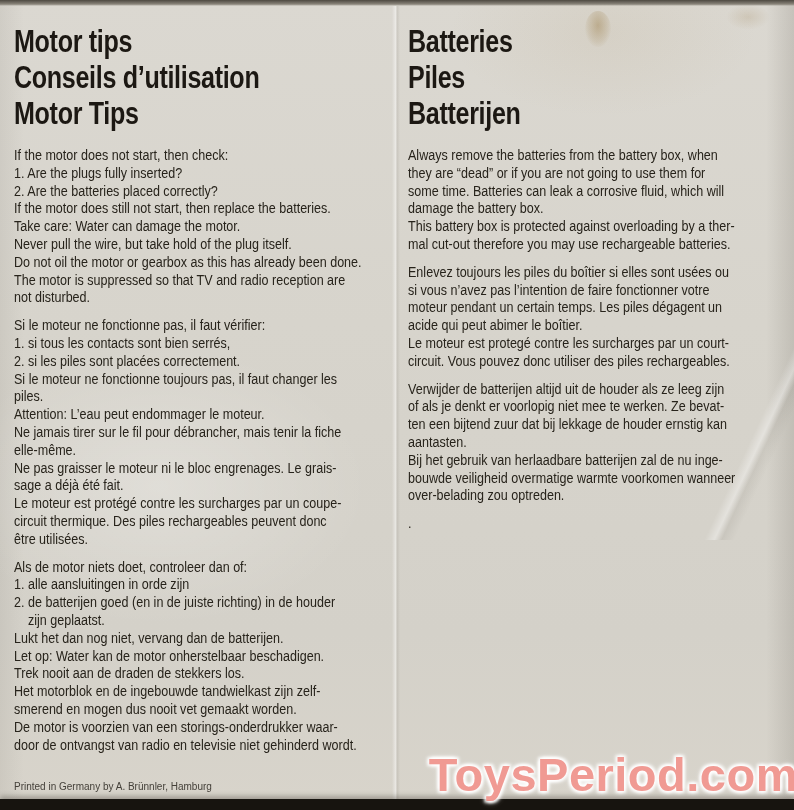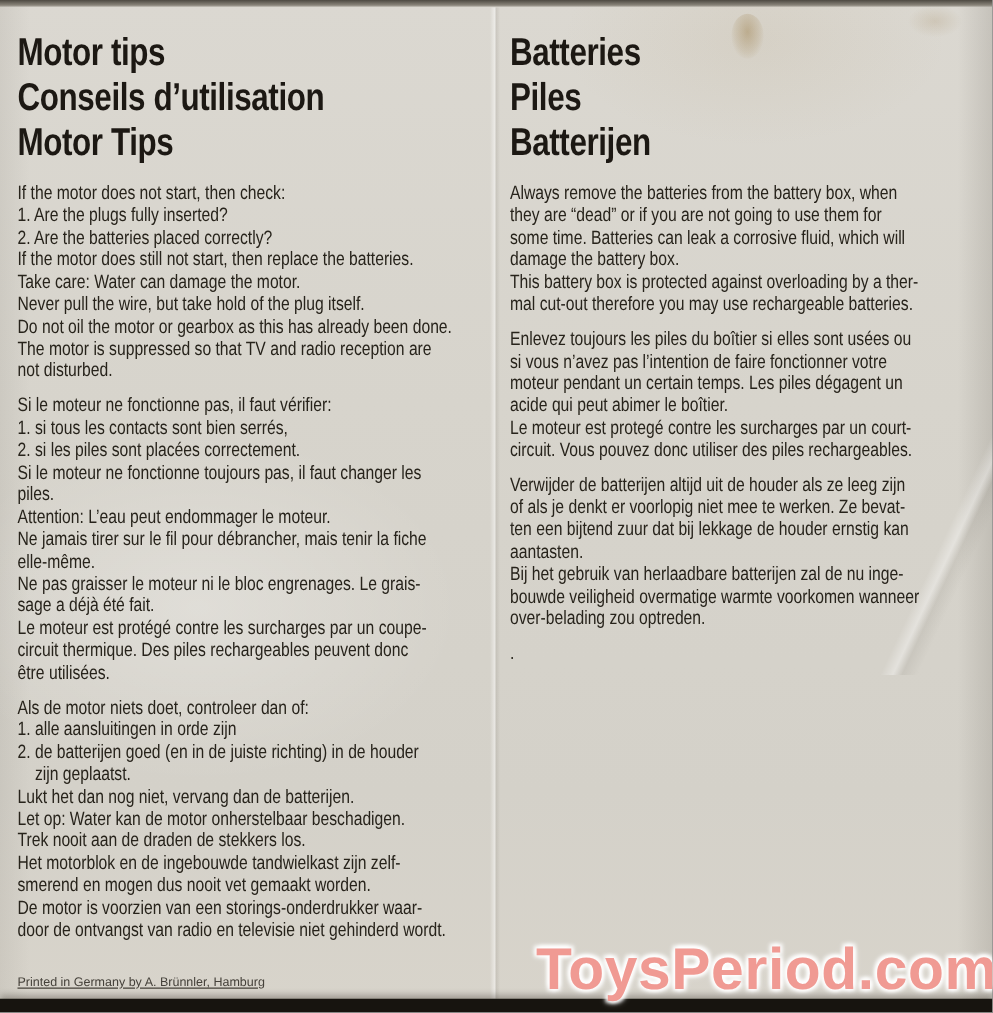--- a/index.html
+++ b/index.html
@@ -33,21 +33,21 @@
   .col{position:absolute;top:24px;width:466px;transform:scaleX(0.81);transform-origin:0 0;}
   .col-left{left:14px;}
   .col-right{left:408px;}
   .heading{margin:0 0 14px 0;font-size:31px;line-height:36px;font-weight:bold;
     color:#1c1813;letter-spacing:-0.4px;}
   .heading span{display:block;}
   .body-par{margin:0 0 10px 0;font-size:15.5px;line-height:17.8px;
     white-space:pre;color:#27231b;}
 
   .footer-tm{position:absolute;left:14px;top:762px;font-size:12.5px;color:#35312a;letter-spacing:0.1px;}
-  .footer-print{position:absolute;left:14px;top:781px;font-size:10px;color:#45413a;text-decoration:underline;}
+  .footer-print{position:absolute;left:14px;top:781px;font-size:10px;color:#45413a;}
 
   .watermark{
     position:absolute;right:-4px;top:747px;z-index:10;
     font-size:47px;font-weight:bold;letter-spacing:0.5px;
     color:rgba(238,140,132,0.88);
     text-shadow:
       0 0 3px rgba(255,255,255,0.95),
       0 0 7px rgba(255,255,255,0.85),
       2px 2px 3px rgba(255,255,255,0.8),
       -2px -2px 3px rgba(255,255,255,0.8),

